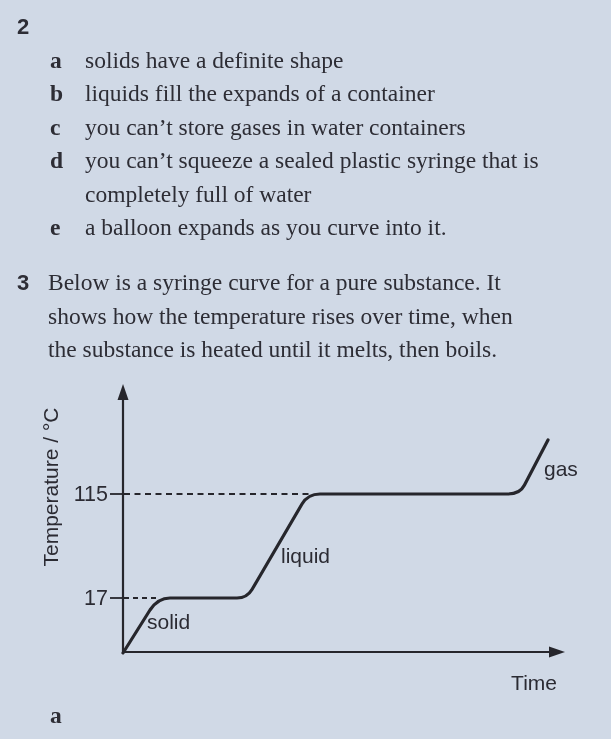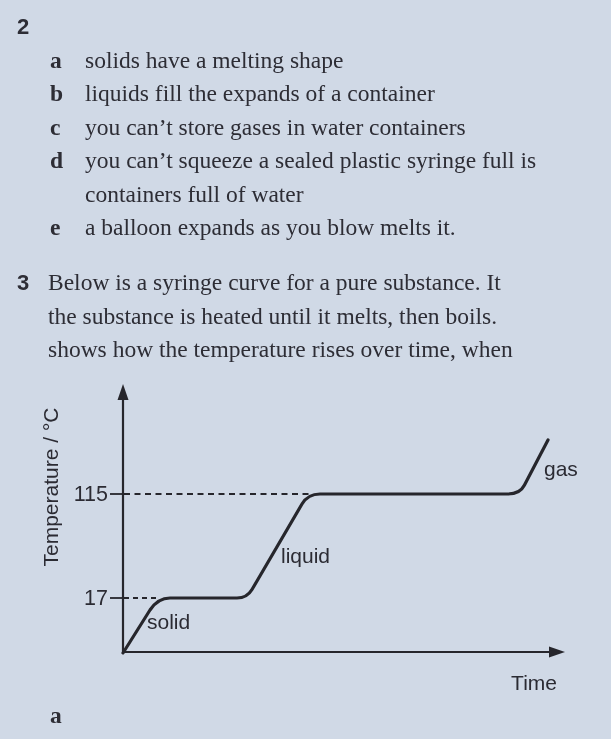--- a/index.html
+++ b/index.html
@@ -37,61 +37,61 @@
 </head>
 <body>
 
 <section id="q2" class="block">
   <div class="row">
     <span class="qnum">2</span>
   </div>
   <div class="row">
     <span class="ind"></span>
     <span class="letter">a</span>
-    <span class="txt">solids have a melting shape</span>
+    <span class="txt">solids have a definite shape</span>
   </div>
   <div class="row">
     <span class="ind"></span>
     <span class="letter">b</span>
     <span class="txt">liquids fill the expands of a container</span>
   </div>
   <div class="row">
     <span class="ind"></span>
     <span class="letter">c</span>
     <span class="txt">you can’t store gases in water containers</span>
   </div>
   <div class="row">
     <span class="ind"></span>
     <span class="letter">d</span>
-    <span class="txt">you can’t squeeze a sealed plastic syringe full is</span>
+    <span class="txt">you can’t squeeze a sealed plastic syringe that is</span>
   </div>
   <div class="row">
     <span class="ind"></span>
     <span class="letter"></span>
-    <span class="txt">containers full of water</span>
+    <span class="txt">completely full of water</span>
   </div>
   <div class="row">
     <span class="ind"></span>
     <span class="letter">e</span>
-    <span class="txt">a balloon expands as you blow melts it.</span>
+    <span class="txt">a balloon expands as you curve into it.</span>
   </div>
 </section>
 
 <section id="q3" class="block">
   <div class="row">
     <span class="qnum">3</span>
     <span class="txt">Below is a syringe curve for a pure substance. It</span>
   </div>
   <div class="row">
     <span class="qnum"></span>
-    <span class="txt">the substance is heated until it melts, then boils.</span>
+    <span class="txt">shows how the temperature rises over time, when</span>
   </div>
   <div class="row">
     <span class="qnum"></span>
-    <span class="txt">shows how the temperature rises over time, when</span>
+    <span class="txt">the substance is heated until it melts, then boils.</span>
   </div>
 </section>
 
 <figure id="chart">
   <svg width="611" height="334" viewBox="0 0 611 334">
 
     <line x1="110" y1="121" x2="124" y2="121" stroke="#26262c" stroke-width="1.8"></line>
     <line x1="124" y1="121" x2="309" y2="121" stroke="#26262c" stroke-width="1.8" stroke-dasharray="6 4.5"></line>
 
     <line x1="110" y1="225" x2="124" y2="225" stroke="#26262c" stroke-width="1.8"></line>

